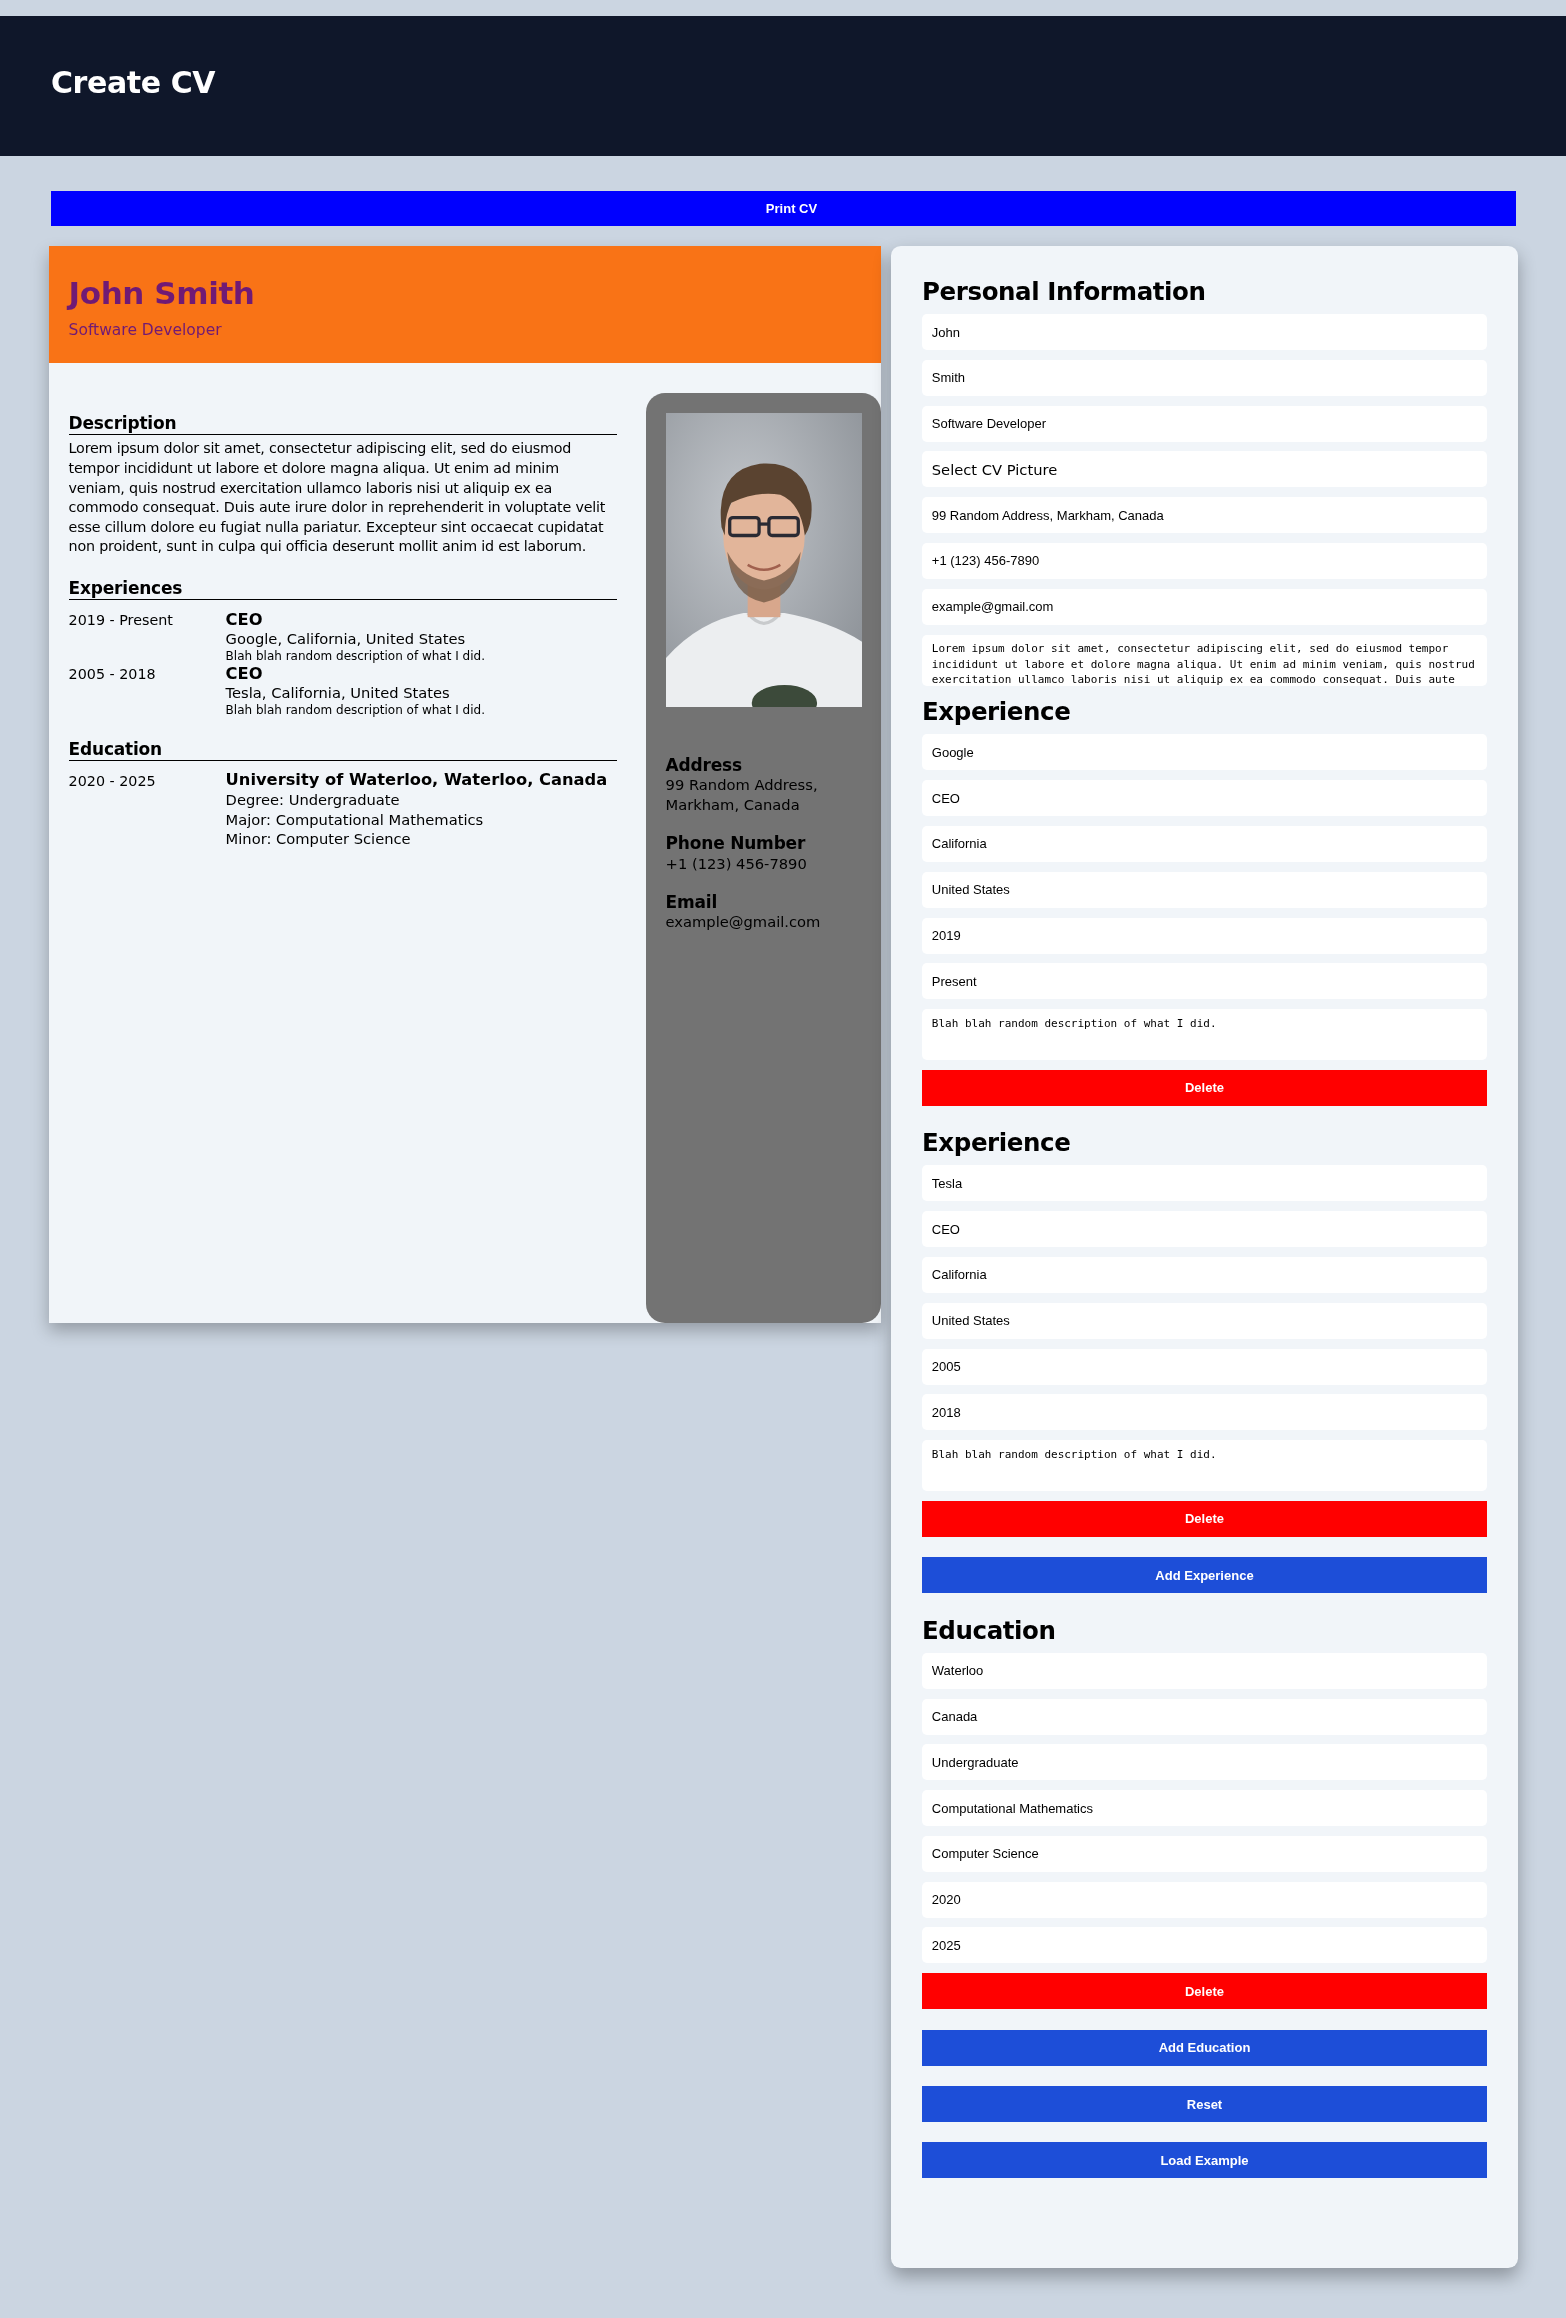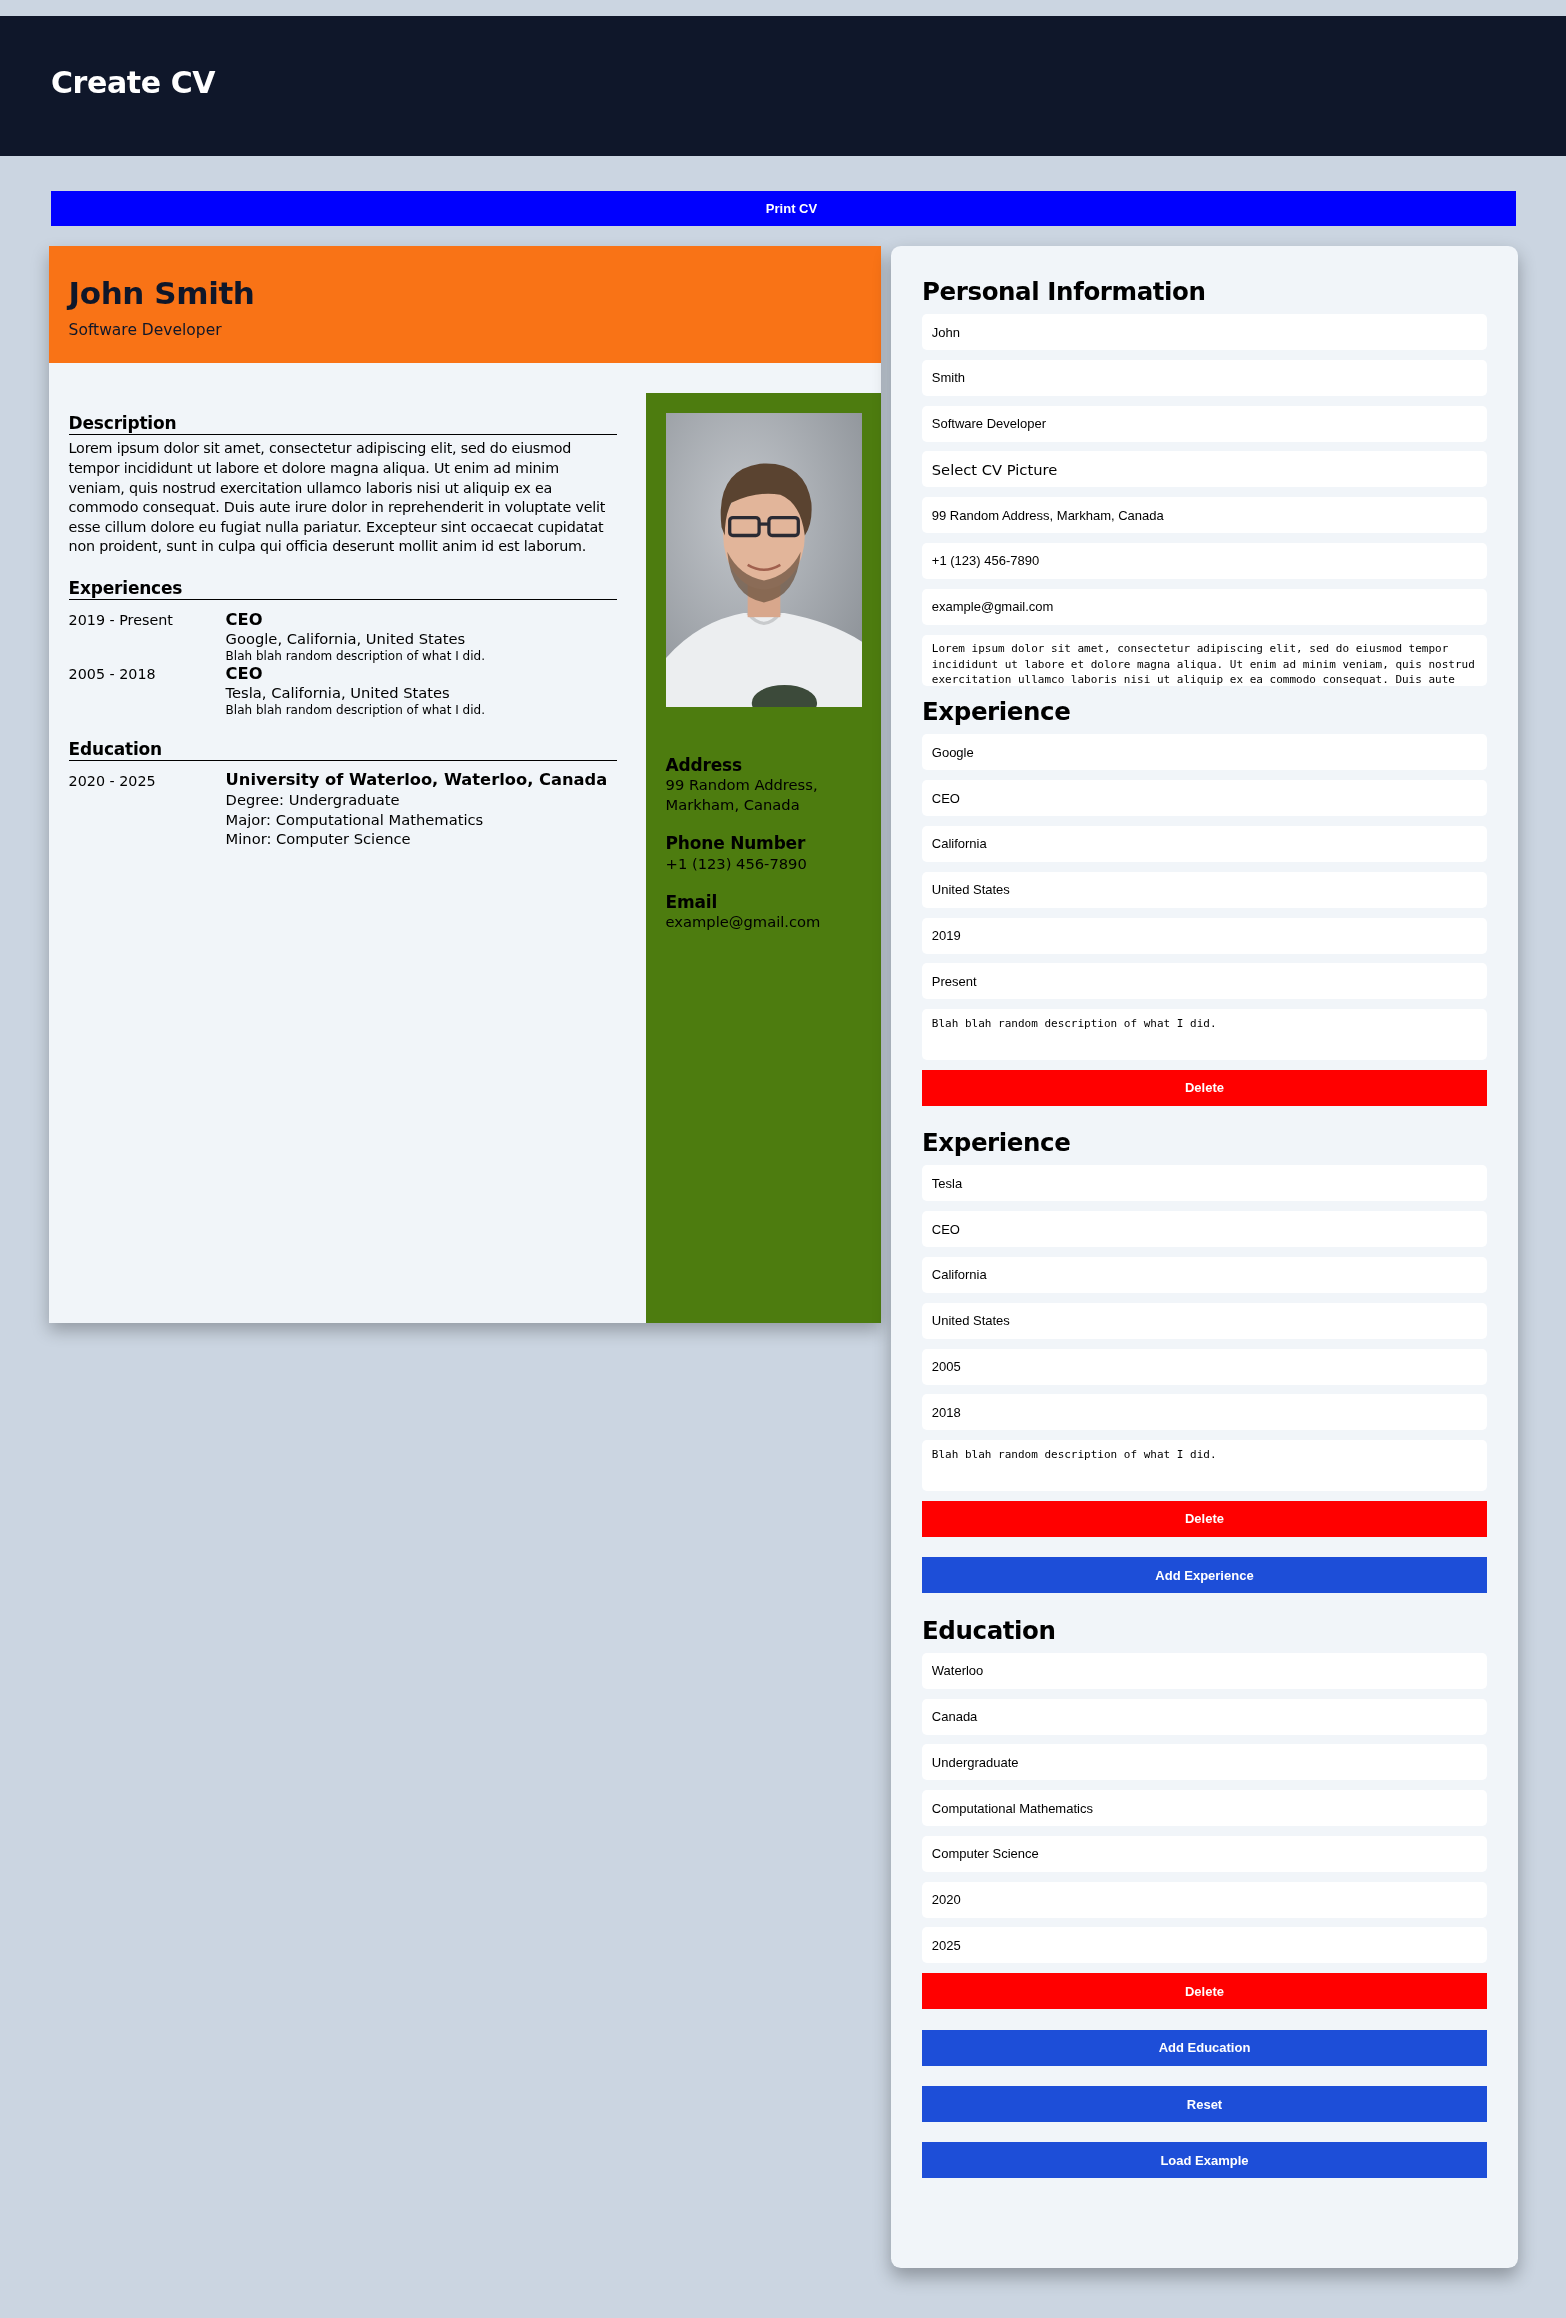--- a/index.html
+++ b/index.html
@@ -27,31 +27,31 @@
     padding-left: 16px;
   }
   
   .cv {
     position: absolute; left: 49px; top: 246px; width: 832px; height: 1077px;
     background: #f1f5f9;
     box-shadow: 0 8.2px 16.3px rgba(0,0,0,0.28);
   }
   .cv-header {
     position: absolute; left: 0; top: 0; width: 832px; height: 117px;
-    background: #f97316; color: #0f172a;
+    background: #f97316; color: #701a75;
   }
   .cv-name { position: absolute; left: 19.6px; top: 29px; font-size: 31px; font-weight: bold; letter-spacing: -0.4px; }
   .cv-title { position: absolute; left: 19.6px; top: 75px; font-size: 15.5px; }
   .cv-main {
     position: absolute; left: 0; top: 147px; width: 597px; height: 930px;
     background: #f1f5f9; padding: 19.6px 0 0 19.6px;
   }
   .cv-side {
     position: absolute; left: 597px; top: 147px; width: 235px; height: 930px;
-    background: #4d7c0f; padding: 19.6px 19.6px 0 19.6px;
+    background: #737373; padding: 19.6px 19.6px 0 19.6px; border-radius: 19px;
   }
   .sec-title {
     width: 548px; font-size: 17px; font-weight: bold;
     border-bottom: 1.6px solid #000; padding-bottom: 0px; line-height: 21px;
     letter-spacing: -0.2px;
   }
   .desc-text { width: 548px; font-size: 14.3px; line-height: 19.6px; margin-top: 4.9px; letter-spacing: -0.2px; }
   .exp-block { margin-top: 21px; }
   .row { display: flex; width: 548px; }
   .row .dates { width: 157px; font-size: 14.3px; line-height: 19.6px; padding-top: 1.6px; }

